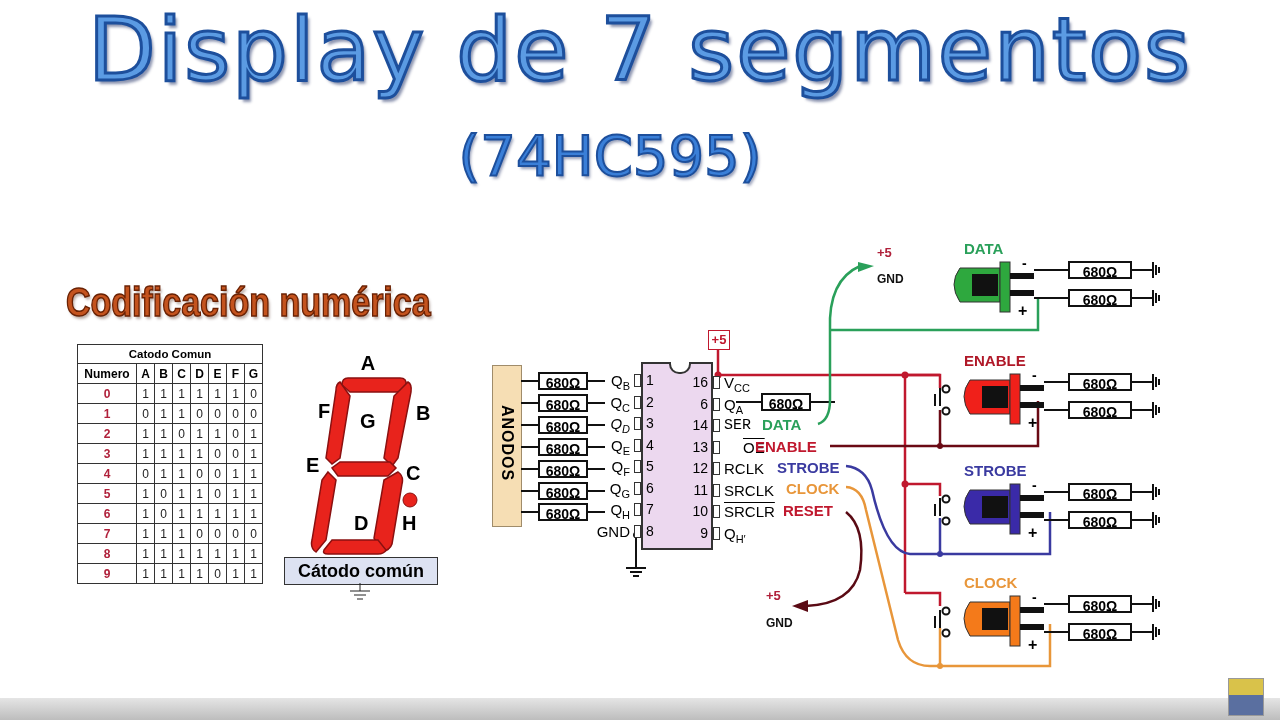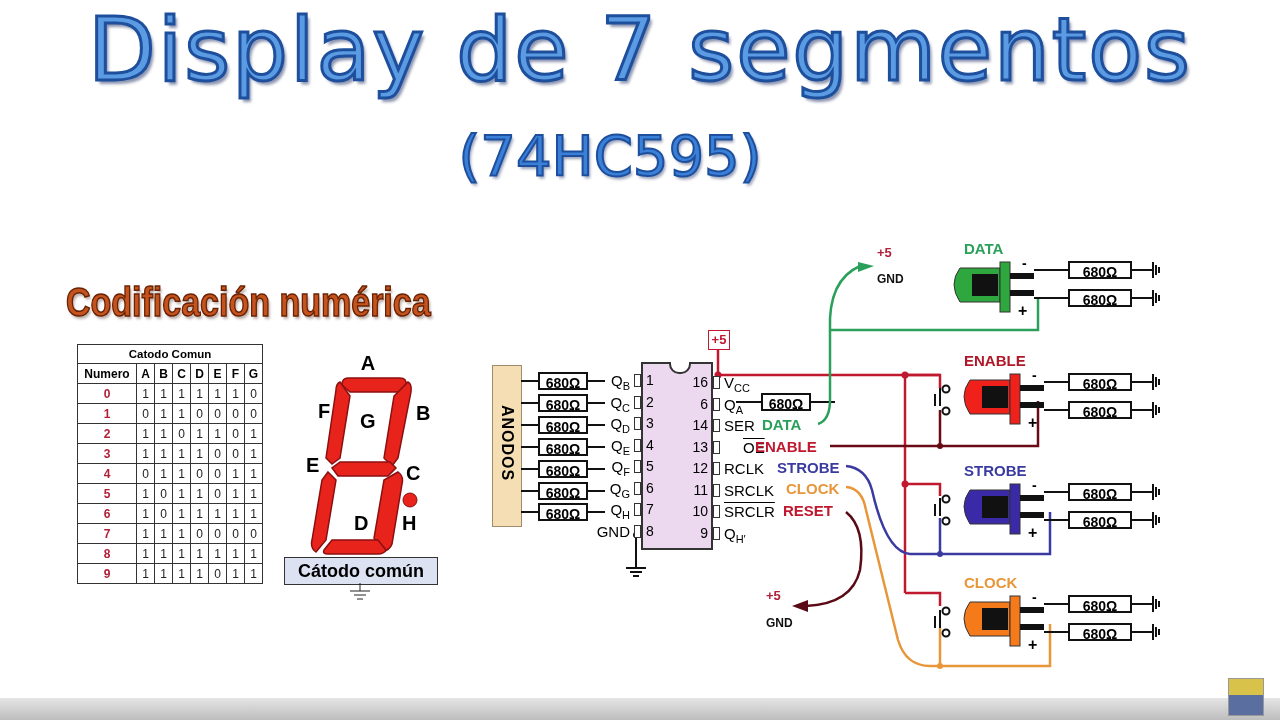--- a/index.html
+++ b/index.html
@@ -254,21 +254,21 @@
 </div>
 <div id="left-pins">
     <div class="abs" style="left: 634px; top: 374px; width: 7px; height: 13px; border: 1px solid rgb(51, 51, 51); background: rgb(255, 255, 255); box-sizing: border-box;"></div>
     <div class="abs" style="left: 646px; top: 372px; font-size: 14px;">1</div>
     <div class="abs" style="right: 650px; top: 372px; font-size: 15px; white-space: nowrap;"><span>Q</span><sub style="font-size: 11px;">B</sub></div>
     <div class="abs" style="left: 634px; top: 395.5px; width: 7px; height: 13px; border: 1px solid rgb(51, 51, 51); background: rgb(255, 255, 255); box-sizing: border-box;"></div>
     <div class="abs" style="left: 646px; top: 393.5px; font-size: 14px;">2</div>
     <div class="abs" style="right: 650px; top: 393.5px; font-size: 15px; white-space: nowrap;"><span>Q</span><sub style="font-size: 11px;">C</sub></div>
     <div class="abs" style="left: 634px; top: 417px; width: 7px; height: 13px; border: 1px solid rgb(51, 51, 51); background: rgb(255, 255, 255); box-sizing: border-box;"></div>
     <div class="abs" style="left: 646px; top: 415px; font-size: 14px;">3</div>
-    <div class="abs" style="right: 650px; top: 415px; font-size: 15px; white-space: nowrap;"><span>Q</span><sub style="font-size: 11px;">D</sub></div>
+    <div class="abs" style="right: 650px; top: 415px; font-size: 15px; white-space: nowrap; font-style: italic;"><span>Q</span><sub style="font-size: 11px;">D</sub></div>
     <div class="abs" style="left: 634px; top: 438.5px; width: 7px; height: 13px; border: 1px solid rgb(51, 51, 51); background: rgb(255, 255, 255); box-sizing: border-box;"></div>
     <div class="abs" style="left: 646px; top: 436.5px; font-size: 14px;">4</div>
     <div class="abs" style="right: 650px; top: 436.5px; font-size: 15px; white-space: nowrap;"><span>Q</span><sub style="font-size: 11px;">E</sub></div>
     <div class="abs" style="left: 634px; top: 460px; width: 7px; height: 13px; border: 1px solid rgb(51, 51, 51); background: rgb(255, 255, 255); box-sizing: border-box;"></div>
     <div class="abs" style="left: 646px; top: 458px; font-size: 14px;">5</div>
     <div class="abs" style="right: 650px; top: 458px; font-size: 15px; white-space: nowrap;"><span>Q</span><sub style="font-size: 11px;">F</sub></div>
     <div class="abs" style="left: 634px; top: 481.5px; width: 7px; height: 13px; border: 1px solid rgb(51, 51, 51); background: rgb(255, 255, 255); box-sizing: border-box;"></div>
     <div class="abs" style="left: 646px; top: 479.5px; font-size: 14px;">6</div>
     <div class="abs" style="right: 650px; top: 479.5px; font-size: 15px; white-space: nowrap; text-align: center;"><span>Q</span><sub style="font-size: 11px;">G</sub></div>
     <div class="abs" style="left: 634px; top: 503px; width: 7px; height: 13px; border: 1px solid rgb(51, 51, 51); background: rgb(255, 255, 255); box-sizing: border-box;"></div>
@@ -280,21 +280,21 @@
   </div>
 <div id="right-pins">
     <div class="abs" style="left: 713px; top: 376px; width: 7px; height: 13px; border: 1px solid rgb(51, 51, 51); background: rgb(255, 255, 255); box-sizing: border-box;"></div>
     <div class="abs" style="right: 572px; top: 374px; font-size: 14px;">16</div>
     <div class="abs" style="left: 724px; top: 374px; font-size: 15px; white-space: nowrap;"><span>V</span><sub style="font-size: 11px;">CC</sub></div>
     <div class="abs" style="left: 713px; top: 397.5px; width: 7px; height: 13px; border: 1px solid rgb(51, 51, 51); background: rgb(255, 255, 255); box-sizing: border-box;"></div>
     <div class="abs" style="right: 572px; top: 395.5px; font-size: 14px;">6</div>
     <div class="abs" style="left: 724px; top: 395.5px; font-size: 15px; white-space: nowrap;"><span>Q</span><sub style="font-size: 11px;">A</sub></div>
     <div class="abs" style="left: 713px; top: 419px; width: 7px; height: 13px; border: 1px solid rgb(51, 51, 51); background: rgb(255, 255, 255); box-sizing: border-box;"></div>
     <div class="abs" style="right: 572px; top: 417px; font-size: 14px;">14</div>
-    <div class="abs" style="left: 724px; top: 417px; font-size: 15px; white-space: nowrap;"><span>SER</span><sub style="font-size: 11px;"></sub></div>
+    <div class="abs" style="left: 724px; top: 417px; font-size: 15px; white-space: nowrap; font-family: Liberation Mono, monospace;"><span>SER</span><sub style="font-size: 11px;"></sub></div>
     <div class="abs" style="left: 713px; top: 440.5px; width: 7px; height: 13px; border: 1px solid rgb(51, 51, 51); background: rgb(255, 255, 255); box-sizing: border-box;"></div>
     <div class="abs" style="right: 572px; top: 438.5px; font-size: 14px;">13</div>
     <div class="abs" style="left: 724px; top: 438.5px; font-size: 15px; white-space: nowrap; text-decoration: overline; margin-left: 19px;"><span>OE</span><sub style="font-size: 11px;"></sub></div>
     <div class="abs" style="left: 713px; top: 462px; width: 7px; height: 13px; border: 1px solid rgb(51, 51, 51); background: rgb(255, 255, 255); box-sizing: border-box;"></div>
     <div class="abs" style="right: 572px; top: 460px; font-size: 14px;">12</div>
     <div class="abs" style="left: 724px; top: 460px; font-size: 15px; white-space: nowrap;"><span>RCLK</span><sub style="font-size: 11px;"></sub></div>
     <div class="abs" style="left: 713px; top: 483.5px; width: 7px; height: 13px; border: 1px solid rgb(51, 51, 51); background: rgb(255, 255, 255); box-sizing: border-box;"></div>
     <div class="abs" style="right: 572px; top: 481.5px; font-size: 14px;">11</div>
     <div class="abs" style="left: 724px; top: 481.5px; font-size: 15px; white-space: nowrap;"><span>SRCLK</span><sub style="font-size: 11px;"></sub></div>
     <div class="abs" style="left: 713px; top: 505px; width: 7px; height: 13px; border: 1px solid rgb(51, 51, 51); background: rgb(255, 255, 255); box-sizing: border-box;"></div>

